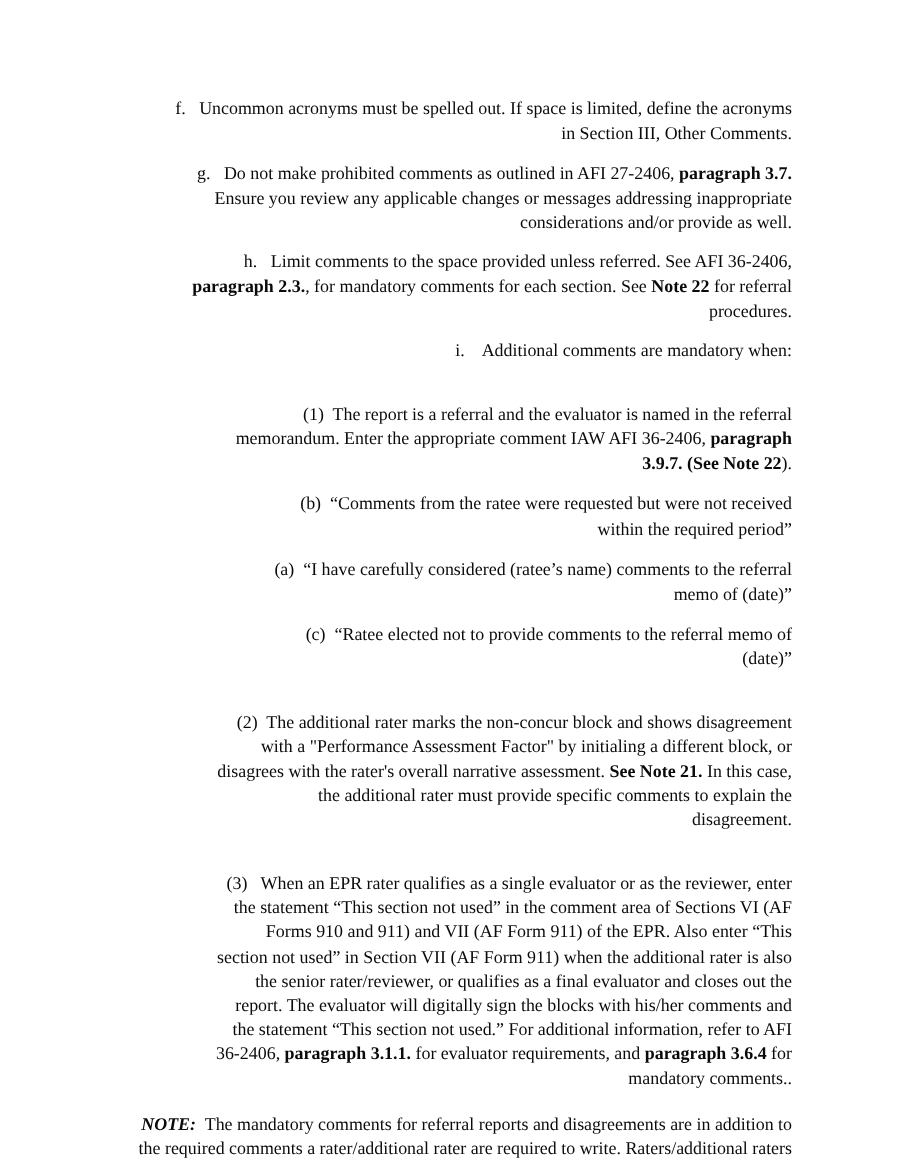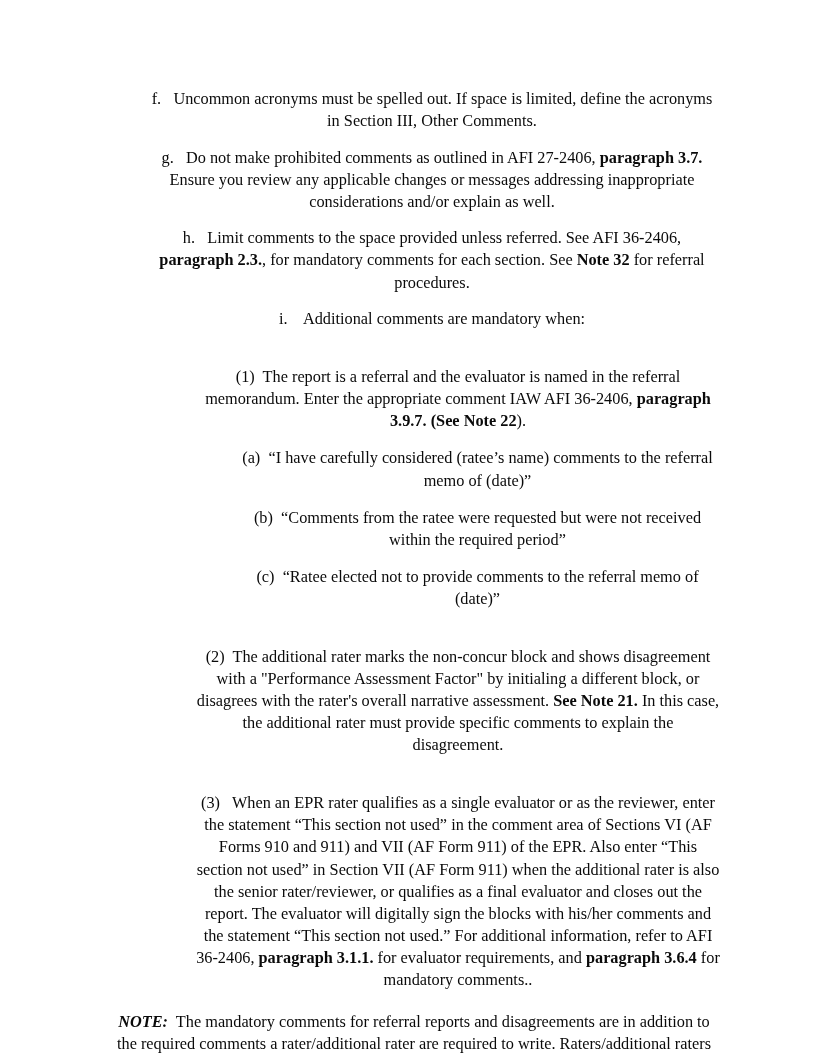--- a/index.html
+++ b/index.html
@@ -25,21 +25,21 @@
   .content {
     position: absolute;
     left: 108px;
     top: 88px;
     width: 612px;
   }
   
   .para {
     font-size: 16.3px;
     line-height: 1.355;
-    text-align: center;
+    text-align: right;
     margin: 0 0 14.5px 0;
     text-indent: 0;
     white-space: normal;
   }
   
   .lvl1 {
     margin-left: 36px;
     width: 576px;
   }
   
@@ -68,31 +68,31 @@
   .sp { white-space: pre; }
 </style>
 </head>
 <body>
 
 <div class="page">
   <div class="content">
 
     <p class="para lvl1"><span>f.</span><span class="sp">&nbsp;&nbsp; </span><span>Uncommon acronyms must be spelled out.  If space is limited, define the acronyms in Section III, Other Comments.</span></p>
 
-    <p class="para lvl1"><span>g.</span><span class="sp">&nbsp;&nbsp; </span><span>Do not make prohibited comments as outlined in AFI 27-2406, </span><b>paragraph 3.7.</b><span> Ensure you review any applicable changes or messages addressing inappropriate considerations and/or explain as well.</span></p>
+    <p class="para lvl1"><span>g.</span><span class="sp">&nbsp;&nbsp; </span><span>Do not make prohibited comments as outlined in AFI 27-2406, </span><b>paragraph 3.7.</b><span> Ensure you review any applicable changes or messages addressing inappropriate considerations and/or provide as well.</span></p>
 
-    <p class="para lvl1"><span>h.</span><span class="sp">&nbsp;&nbsp; </span><span>Limit comments to the space provided unless referred.  See AFI 36-2406, </span><b>paragraph 2.3.</b><span>, for mandatory comments for each section.  See </span><b>Note 32</b><span> for referral procedures.</span></p>
+    <p class="para lvl1"><span>h.</span><span class="sp">&nbsp;&nbsp; </span><span>Limit comments to the space provided unless referred.  See AFI 36-2406, </span><b>paragraph 2.3.</b><span>, for mandatory comments for each section.  See </span><b>Note 22</b><span> for referral procedures.</span></p>
 
     <p class="para lvl1"><span>i.</span><span class="sp">&nbsp;&nbsp;&nbsp; </span><span>Additional comments are mandatory when:</span></p>
 
     <p class="para lvl2"><span>(1)</span><span class="sp">&nbsp; </span><span>The report is a referral and the evaluator is named in the referral memorandum.  Enter the appropriate comment IAW AFI 36-2406, </span><b>paragraph 3.9.7.</b><span>  </span><b>(See Note 22</b><span>).</span></p>
 
+    <p class="para lvl3"><span>(b)</span><span class="sp">&nbsp; </span><span>“Comments from the ratee were requested but were not received within the required period”</span></p>
+
     <p class="para lvl3"><span>(a)</span><span class="sp">&nbsp; </span><span>“I have carefully considered (ratee’s name) comments to the referral memo of (date)”</span></p>
-
-    <p class="para lvl3"><span>(b)</span><span class="sp">&nbsp; </span><span>“Comments from the ratee were requested but were not received within the required period”</span></p>
 
     <p class="para lvl3"><span>(c)</span><span class="sp">&nbsp; </span><span>“Ratee elected not to provide comments to the referral memo of (date)”</span></p>
 
     <p class="para lvl2"><span>(2)</span><span class="sp">&nbsp; </span><span>The additional rater marks the non-concur block and shows disagreement with a "Performance Assessment Factor" by initialing a different block, or disagrees with the rater's overall narrative assessment.  </span><b>See Note 21.</b><span>  In this case, the additional rater must provide specific comments to explain the disagreement.</span></p>
 
     <p class="para lvl2"><span>(3)</span><span class="sp">&nbsp;&nbsp; </span><span>When an EPR rater qualifies as a single evaluator or as the reviewer, enter the statement “This section not used” in the comment area of Sections VI (AF Forms 910 and 911) and VII (AF Form 911) of the EPR.  Also enter “This section not used” in Section VII (AF Form 911) when the additional rater is also the senior rater/reviewer, or qualifies as a final evaluator and closes out the report.  The evaluator will digitally sign the blocks with his/her comments and the statement “This section not used.”  For additional information, refer to AFI 36-2406, </span><b>paragraph 3.1.1.</b><span> for evaluator requirements, and </span><b>paragraph 3.6.4</b><span> for mandatory comments..</span></p>
 
     <p class="para note"><span class="bi">NOTE:</span><span class="sp">&nbsp; </span><span>The mandatory comments for referral reports and disagreements are in addition to the required comments a rater/additional rater are required to write. Raters/additional raters must include at least one additional bullet, as well as the mandatory bullet(s).  This additional statement may be duty related or can even be as simple as “I concur with the performance assessment of the rater.”  However, be cautious when adding an additional comment that may be considered referral; if the additional statement does not mirror the previous referral comment, it</span></p>
 
   </div>

